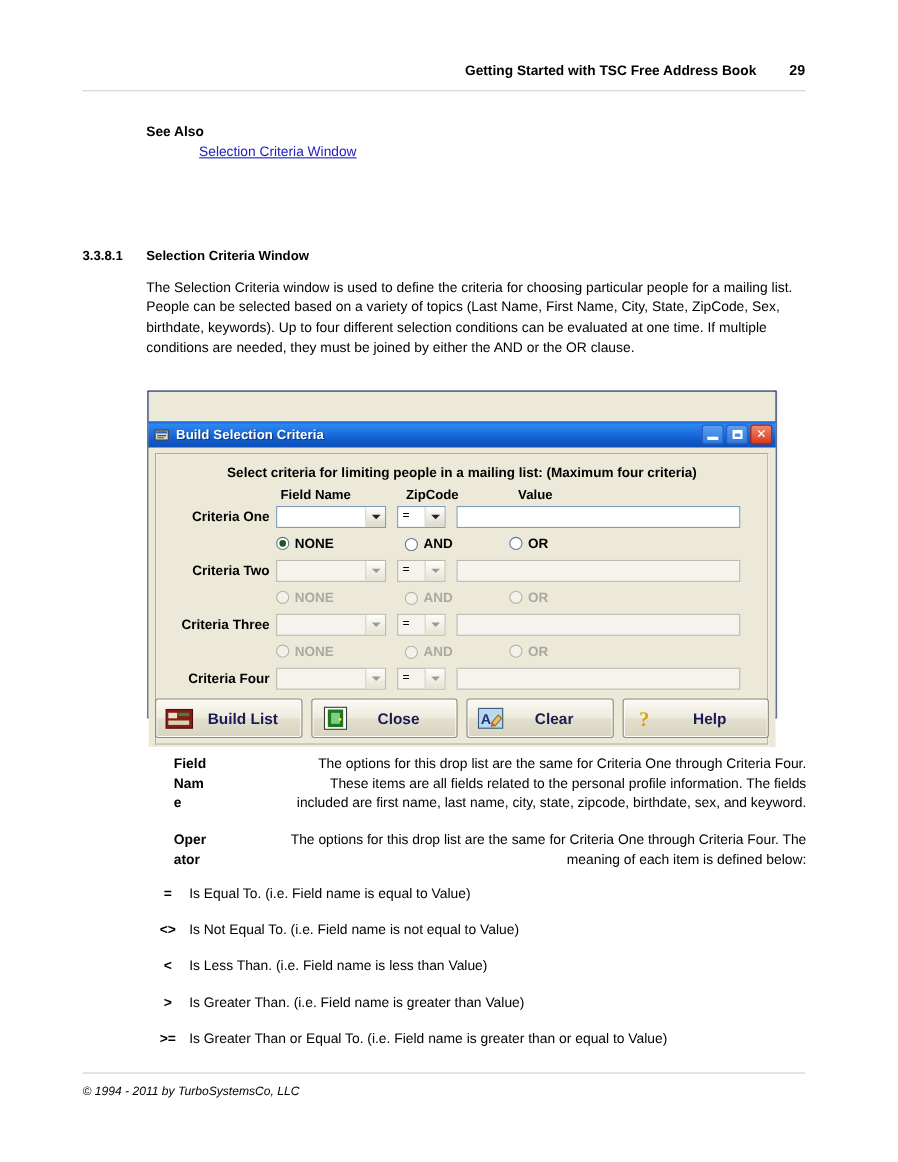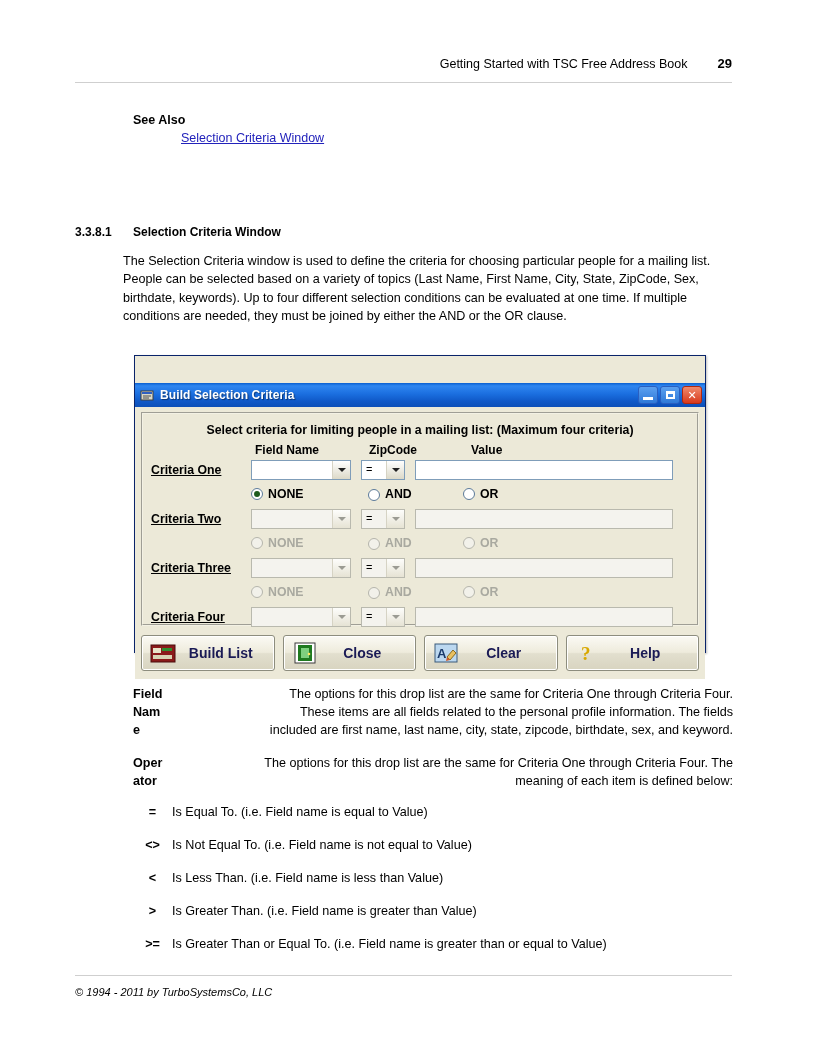--- a/index.html
+++ b/index.html
@@ -29,21 +29,21 @@
     top: 56px;
     width: 657px;
     display: flex;
     align-items: baseline;
     justify-content: flex-end;
     font-weight: bold;
     font-size: 12.5px;
   }
   .header-title {
     font-size: 12.5px;
-    font-weight: normal;
+    font-weight: bold;
   }
   .header-page {
     margin-left: 30px;
     font-size: 13px;
     font-weight: bold;
   }
   .header-rule {
     position: absolute;
     left: 75px;
     top: 82px;
@@ -97,21 +97,21 @@
   .sec-title {
     position: absolute;
     left: 133px;
     top: 225px;
     font-size: 12px;
     font-weight: bold;
   }
 
   .para {
     position: absolute;
-    left: 123px;
+    left: 133px;
     top: 252px;
     width: 597px;
     font-size: 12.6px;
     line-height: 18.4px;
     text-align: left;
   }
 
   
   .app-window {
     position: absolute;
@@ -181,21 +181,21 @@
     height: calc(100% - 24px);
     background: #ece9d8;
     position: relative;
   }
 
   .crit-panel {
     border: 2px groove #f3f1e4;
     background: #ece9d8;
     padding: 6px 8px 8px 8px;
     box-sizing: border-box;
-    height: 214px;
+    height: 266px;
     position: relative;
   }
   .panel-title {
     text-align: center;
     font-weight: bold;
     font-size: 12.3px;
     margin: 3px 0 6px 0;
   }
   .col-heads {
     position: relative;
@@ -209,26 +209,25 @@
   .ch-value { left: 320px; }
 
   .crit-row {
     display: flex;
     align-items: center;
     height: 24px;
     margin-bottom: 2px;
   }
   .crit-label {
     width: 100px;
-    text-align: left;
+    text-align: right;
     padding-right: 6px;
     font-weight: bold;
     font-size: 12.3px;
     box-sizing: border-box;
-    text-decoration: underline;
   }
   .combo {
     width: 100px;
     height: 20px;
     background: #ffffff;
     border: 1px solid #7f9db9;
     box-sizing: border-box;
     display: flex;
     align-items: stretch;
     position: relative;
@@ -334,21 +333,21 @@
   
   .deflist {
     position: absolute;
     left: 133px;
     top: 685px;
     width: 600px;
     font-size: 12.6px;
     line-height: 18.2px;
   }
   .def-block { margin-bottom: 14px; }
-  .def-row { display: flex; }
+  .def-row { display: flex; margin-left: 25px; }
   .def-term {
     width: 38px;
     flex: 0 0 38px;
     font-weight: bold;
   }
   .def-desc { flex: 1 1 auto; text-align: right; }
 
   .opers {
     position: absolute;
     left: 133px;

